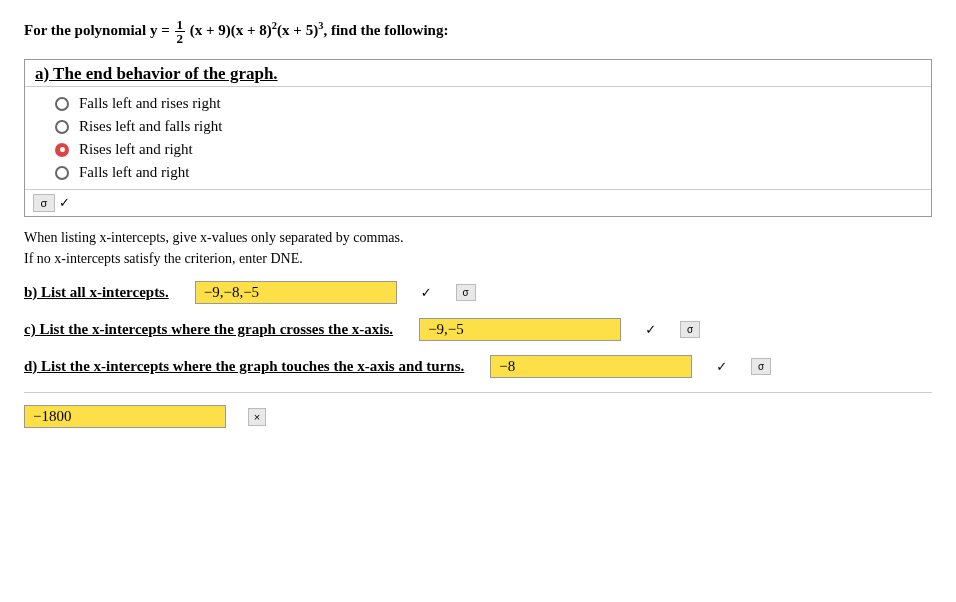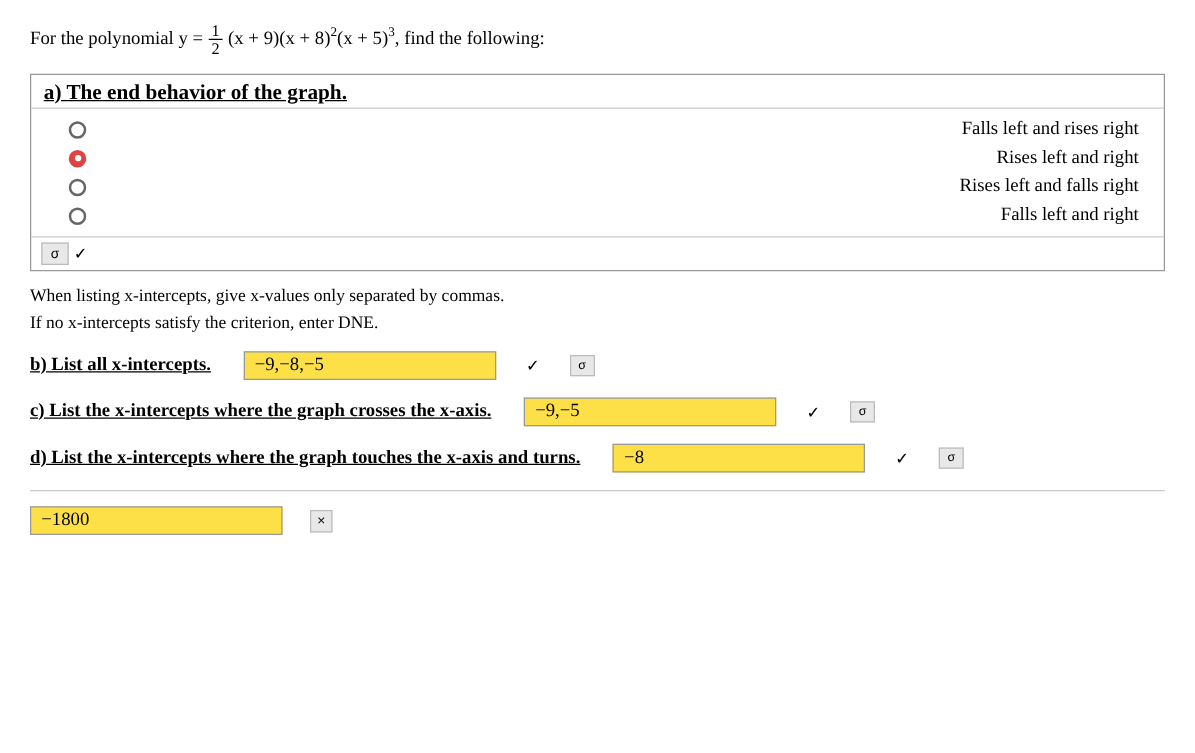--- a/index.html
+++ b/index.html
@@ -9,20 +9,21 @@
       font-size: 15px;
       color: #000;
       padding: 18px 24px;
       width: 956px;
       min-height: 602px;
     }
     .problem-header {
       font-size: 15px;
       margin-bottom: 14px;
       line-height: 1.4;
+      font-weight: bold;
     }
     .fraction {
       display: inline-flex;
       flex-direction: column;
       align-items: center;
       vertical-align: middle;
       font-size: 13px;
       line-height: 1;
       margin: 0 1px;
     }
@@ -42,21 +43,20 @@
       border-bottom: 1px solid #ccc;
     }
     .radio-options {
       padding: 8px 20px 8px 30px;
     }
     .radio-option {
       display: flex;
       align-items: center;
       margin-bottom: 6px;
       font-size: 15px;
-      justify-content: space-between;
     }
     .radio-option:last-child { margin-bottom: 0; }
     .radio-circle {
       width: 14px;
       height: 14px;
       border-radius: 50%;
       border: 2px solid #666;
       margin-right: 10px;
       flex-shrink: 0;
       display: flex;
@@ -179,26 +179,26 @@
 </div>
 
 <div class="section-a-box">
   <div class="section-label">a) The end behavior of the graph.</div>
   <div class="radio-options">
     <div class="radio-option">
       <div class="radio-circle"></div>
       <span>Falls left and rises right</span>
     </div>
     <div class="radio-option">
+      <div class="radio-circle"></div>
+      <span>Rises left and falls right</span>
+    </div>
+    <div class="radio-option">
       <div class="radio-circle selected"></div>
       <span>Rises left and right</span>
-    </div>
-    <div class="radio-option">
-      <div class="radio-circle"></div>
-      <span>Rises left and falls right</span>
     </div>
     <div class="radio-option">
       <div class="radio-circle"></div>
       <span>Falls left and right</span>
     </div>
   </div>
   <div class="submit-row">
     <button class="submit-btn">
       <span>σ</span>
     </button>

